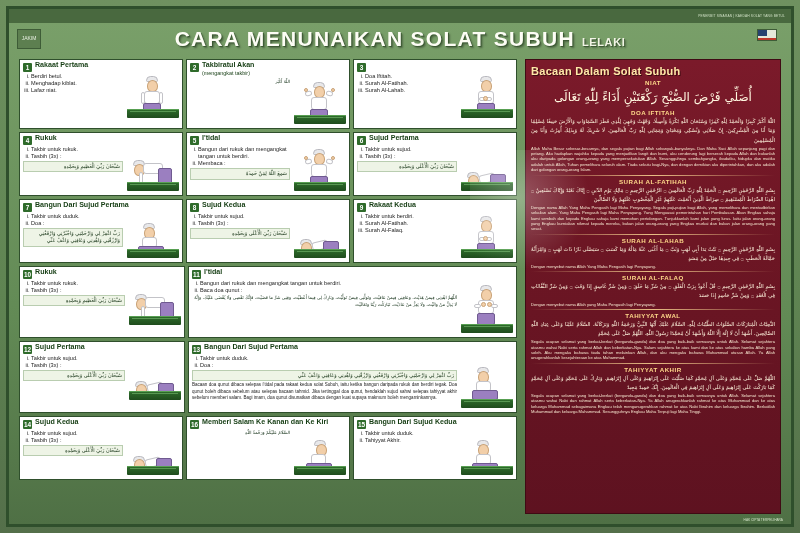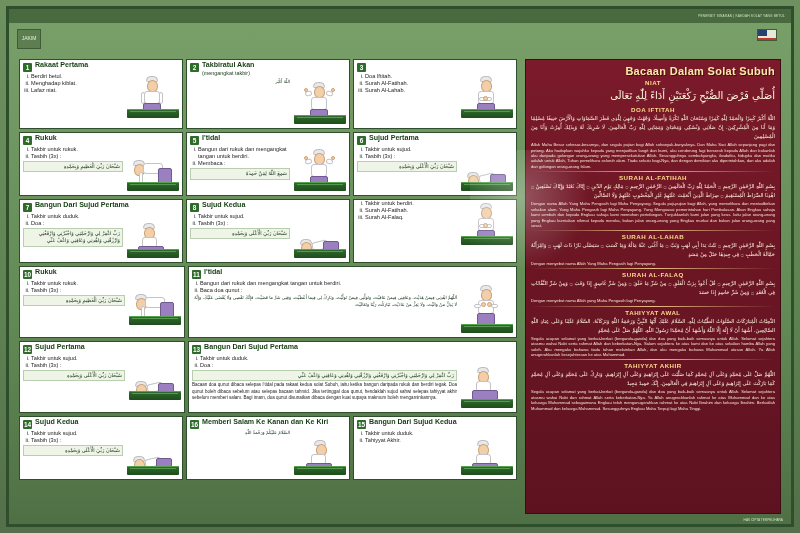--- a/index.html
+++ b/index.html
@@ -171,33 +171,33 @@
     position:absolute; background:#ffffff; border:1px solid #c3c3c8;
     border-radius:3px;
   }
   .hand {
     position:absolute; background:#f2cfa9; border:1px solid #c9a378;
     border-radius:50%;
   }
 
   
   .r-title {
-    text-align:right; font-size:11px; font-weight:bold;
+    text-align:left; font-size:11px; font-weight:bold;
     color:#ffe9a8; letter-spacing:.3px; margin:1px 0 0 0;
     text-shadow:1px 1px 0 #3d0a12;
   }
   .r-sub {
     text-align:center; font-size:6.2px; font-weight:bold; color:#ffd98a;
     margin:2px 0 1px;
     letter-spacing:.5px;
   }
   .r-arabic {
-    direction:rtl; 
+    direction:rtl; text-align:center;
     font-family:"DejaVu Sans", sans-serif;
-    font-size:10px; line-height:1.7; color:#fff6df;
+    font-size:12px; line-height:1.7; color:#fff6df;
     margin:0 0 1px;
   }
   .r-arabic.block {
     text-align:justify; font-size:5.2px; line-height:1.75;
   }
   .r-trans {
     font-size:4.1px; line-height:1.32; text-align:justify; color:#f6e6cf;
     margin:0 0 2px;
   }
   .r-divider {
@@ -219,20 +219,24 @@
 <div class="poster">
  <div class="frame">
 
   <div class="topline">
     <span class="tiny">PENERBIT SINARAN | KAEDAH SOLAT YANG BETUL</span>
   </div>
 
   <div class="titlebar">
     <div class="logo-left">
       <div class="logo-box">JAKIM</div>
+    </div>
+    <div class="title">
+      <span>CARA MENUNAIKAN SOLAT SUBUH</span>
+      <span class="sub">LELAKI</span>
     </div>
     <div class="logo-right">
       <div class="flag"></div>
     </div>
   </div>
 
   <div class="body-area">
 
     <div class="left-col">
 
@@ -447,20 +451,24 @@
                 <div class="head" style="left:9px;top:29px"></div>
                 <div class="torso" style="left:20px;top:28px;width:16px;height:9px;transform:rotate(-14deg)"></div>
                 <div class="sarong" style="left:31px;top:28px;width:16px;height:13px"></div>
               </div>
               <div class="mat"></div>
             </div>
           </div>
         </div>
 
         <div class="card">
+          <div class="hdr">
+            <span class="num">9</span>
+            <span class="ctitle">Rakaat Kedua</span>
+          </div>
           <div class="inner">
             <div class="txt">
               <ol type="i">
                 <li>Takbir untuk berdiri.</li>
                 <li>Surah Al-Fatihah.</li>
                 <li>Surah Al-Falaq.</li>
               </ol>
             </div>
             <div class="fig">
               <div class="person">

